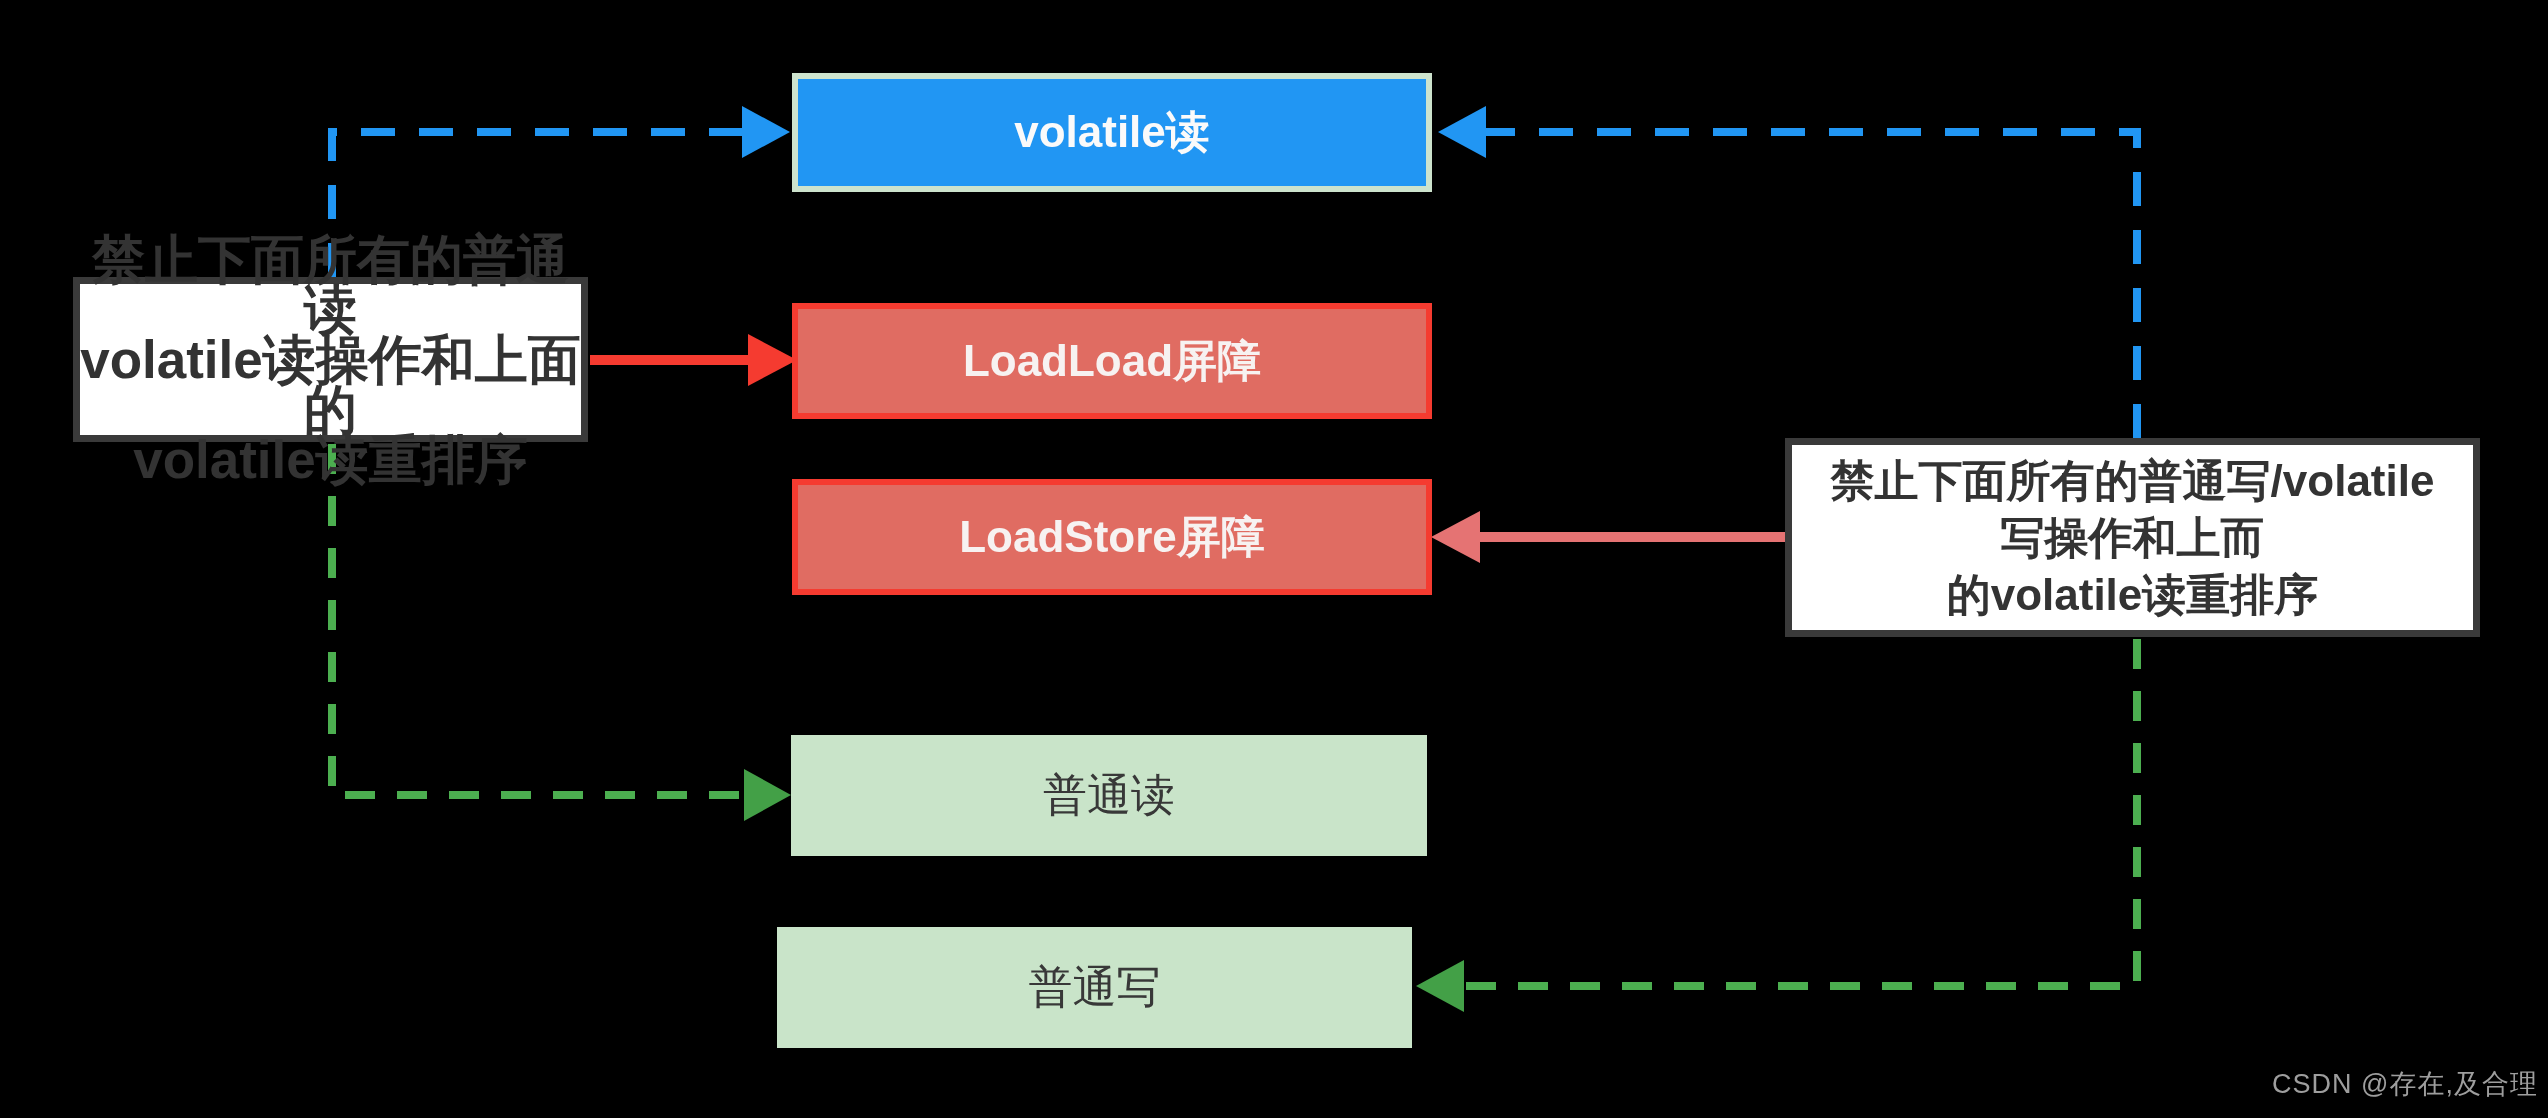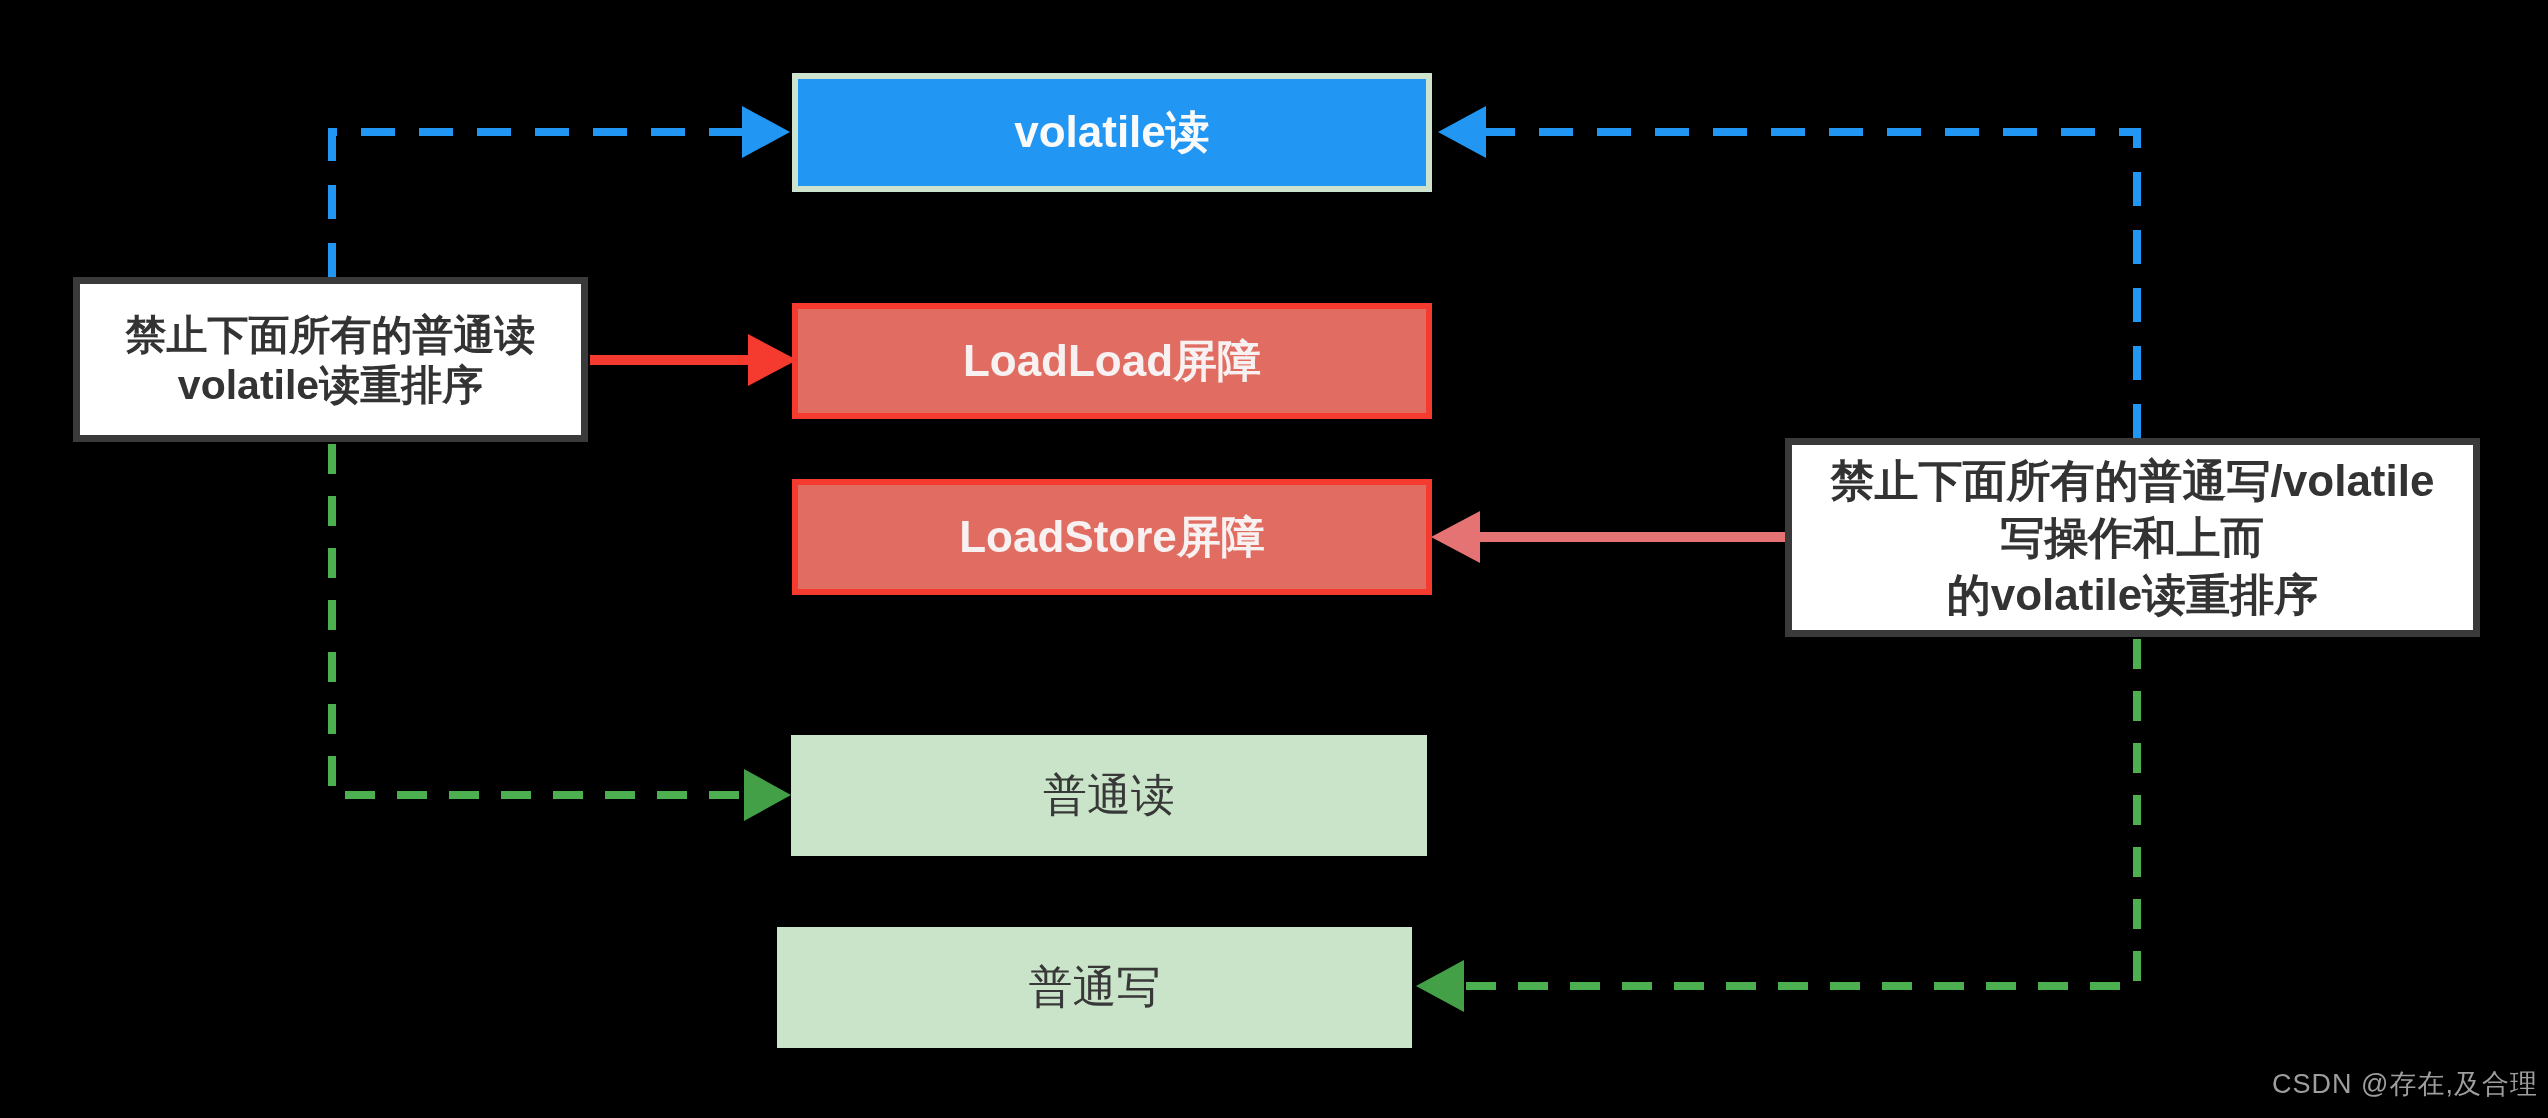--- a/index.html
+++ b/index.html
@@ -35,21 +35,21 @@
   }
   .annotation{
     position:absolute;
     background:#FFFFFF;
     border:7px solid #3A3A3A;
     box-sizing:border-box;
     display:flex;flex-direction:column;align-items:center;justify-content:center;
     color:#333333;font-weight:700;text-align:center;
   }
   .annotation .line{display:block;}
-  #annotation-left{left:73px;top:277px;width:515px;height:165px;font-size:41px;line-height:50px;}
+  #annotation-left{left:73px;top:277px;width:515px;height:165px;font-size:53px;line-height:50px;}
   #annotation-right{left:1785px;top:438px;width:695px;height:199px;font-size:44px;line-height:57px;}
   #node-volatile-read{left:792px;top:73px;width:640px;height:119px;}
   #node-loadload{left:792px;top:303px;width:640px;height:116px;}
   #node-loadstore{left:792px;top:479px;width:640px;height:116px;}
   #node-normal-read{left:791px;top:735px;width:636px;height:121px;}
   #node-normal-write{left:777px;top:927px;width:635px;height:121px;}
   #watermark{
     position:absolute;right:10px;bottom:16px;
     color:#9E9E9E;font-size:27px;font-weight:400;letter-spacing:1px;
   }
@@ -107,20 +107,21 @@
   <div id="node-loadstore" class="node node-red">
     <span>LoadStore屏障</span>
   </div>
 
   <div id="node-normal-write" class="node node-green">
     <span>普通写</span>
   </div>
 
   <div id="annotation-left" class="annotation">
     <span class="line">禁止下面所有的普通读</span>
+    <span class="line">volatile读操作和上面的</span>
     <span class="line">volatile读重排序</span>
   </div>
 
   <div id="annotation-right" class="annotation">
     <span class="line">禁止下面所有的普通写/volatile</span>
     <span class="line">写操作和上而</span>
     <span class="line">的volatile读重排序</span>
   </div>
 
   <div id="watermark">CSDN @存在,及合理</div>

